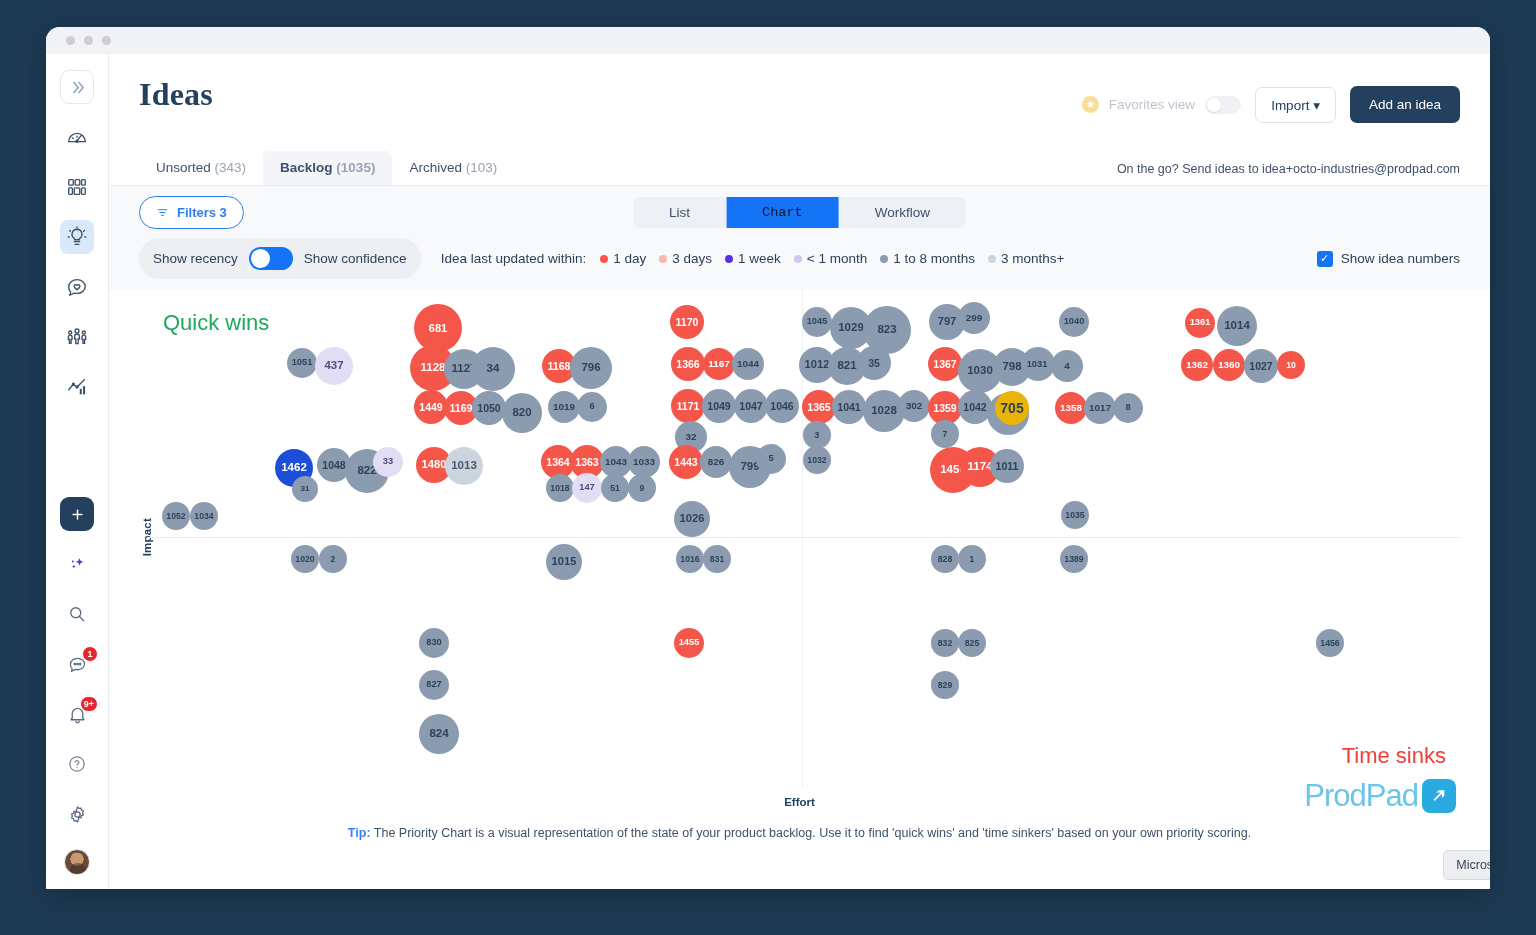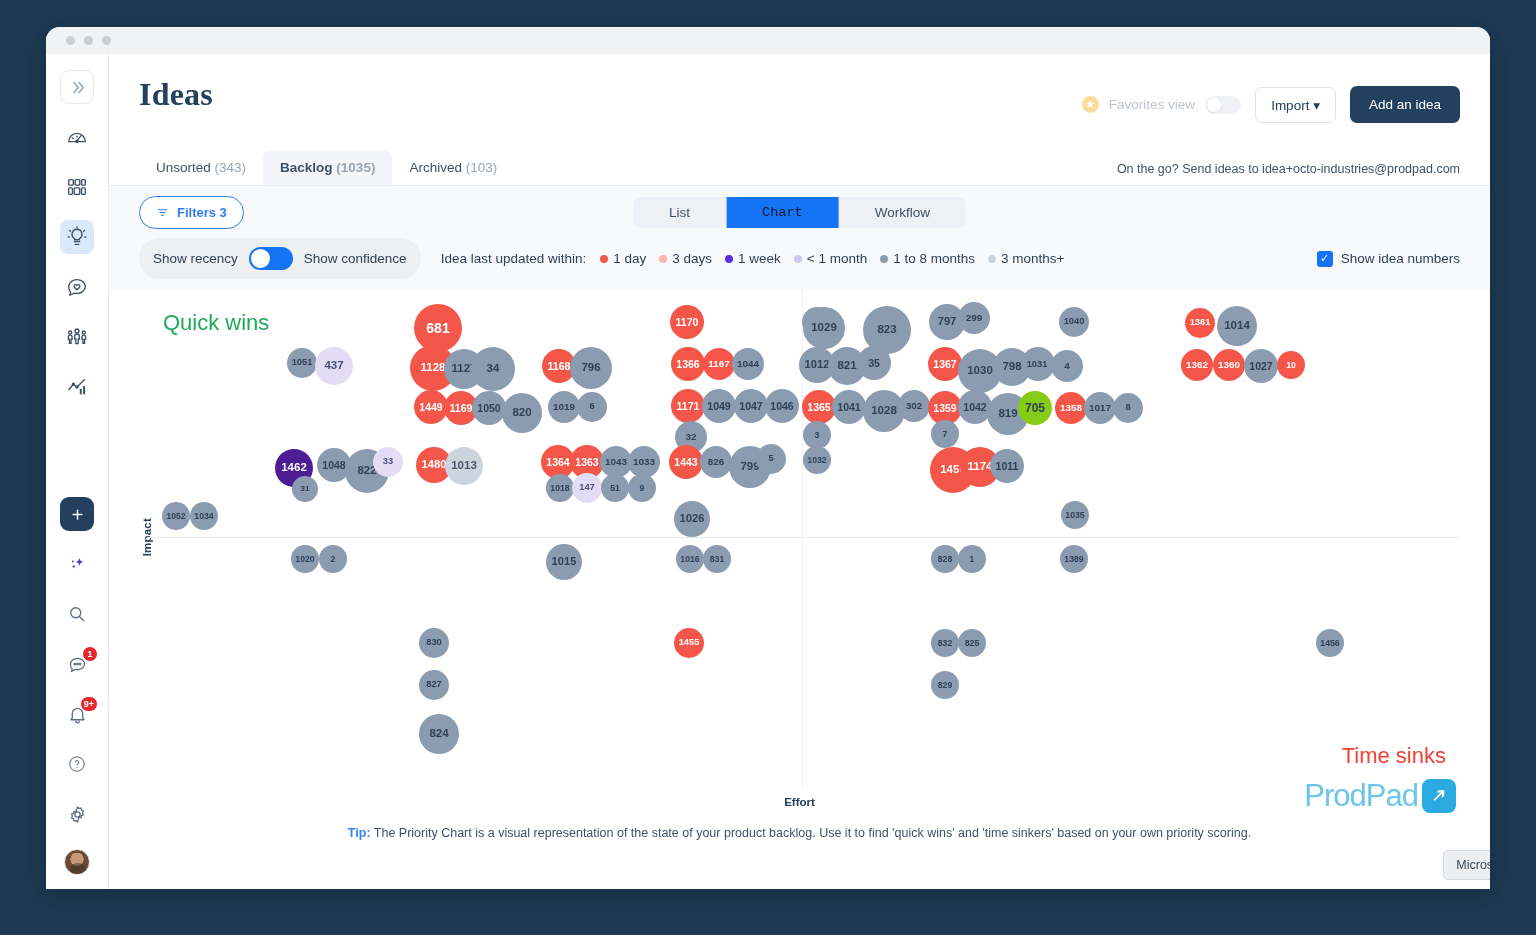--- a/index.html
+++ b/index.html
@@ -353,21 +353,21 @@
       </div>
     </div>
 
     <div id="chart-wrap">
       <div id="impact-lbl">Impact</div>
       <div class="hline" style="top:247px"></div>
       <div class="vline" style="left:663px"></div>
       <div id="quickwins">Quick wins</div>
       <div id="timesinks">Time sinks</div>
       <div id="chart-canvas">
-          <div class="bubble red" style="left: 275px; top: 14px; width: 48px; height: 48px; background: rgb(244, 86, 74); font-size: 14px;">
+          <div class="bubble red" style="left: 275px; top: 14px; width: 48px; height: 48px; background: rgb(244, 86, 74); font-size: 11px;">
             <span>681</span>
           </div>
           <div class="bubble gray" style="left: 148px; top: 58px; width: 30px; height: 30px; background: rgb(139, 155, 176); font-size: 9.3px;">
             <span>1051</span>
           </div>
           <div class="bubble lav" style="left: 176px; top: 57px; width: 38px; height: 38px; background: rgb(226, 221, 245); font-size: 11.5px;">
             <span>437</span>
           </div>
           <div class="bubble red" style="left: 271px; top: 55px; width: 46px; height: 46px; background: rgb(244, 86, 74); font-size: 11.5px;">
             <span>1128</span>
@@ -392,21 +392,21 @@
           </div>
           <div class="bubble red" style="left: 564px; top: 58px; width: 32px; height: 32px; background: rgb(244, 86, 74); font-size: 9.92px;">
             <span>1167</span>
           </div>
           <div class="bubble gray" style="left: 593px; top: 58px; width: 32px; height: 32px; background: rgb(139, 155, 176); font-size: 9.92px;">
             <span>1044</span>
           </div>
           <div class="bubble gray" style="left: 663px; top: 17px; width: 30px; height: 30px; background: rgb(139, 155, 176); font-size: 9.3px;">
             <span>1045</span>
           </div>
-          <div class="bubble gray" style="left: 664px; top: 17px; width: 42px; height: 42px; background: rgb(139, 155, 176); font-size: 11.5px;">
+          <div class="bubble gray" style="left: 691px; top: 17px; width: 42px; height: 42px; background: rgb(139, 155, 176); font-size: 11.5px;">
             <span>1029</span>
           </div>
           <div class="bubble gray" style="left: 724px; top: 16px; width: 48px; height: 48px; background: rgb(139, 155, 176); font-size: 11.5px;">
             <span>823</span>
           </div>
           <div class="bubble gray" style="left: 660px; top: 57px; width: 36px; height: 36px; background: rgb(139, 155, 176); font-size: 11.16px;">
             <span>1012</span>
           </div>
           <div class="bubble gray" style="left: 689px; top: 57px; width: 38px; height: 38px; background: rgb(139, 155, 176); font-size: 11.5px;">
             <span>821</span>
@@ -503,42 +503,42 @@
           </div>
           <div class="bubble red" style="left: 789px; top: 101px; width: 34px; height: 34px; background: rgb(244, 86, 74); font-size: 10.54px;">
             <span>1359</span>
           </div>
           <div class="bubble gray" style="left: 819px; top: 100px; width: 34px; height: 34px; background: rgb(139, 155, 176); font-size: 10.54px;">
             <span>1042</span>
           </div>
           <div class="bubble gray" style="left: 848px; top: 103px; width: 42px; height: 42px; background: rgb(139, 155, 176); font-size: 11.5px;">
             <span>819</span>
           </div>
-          <div class="bubble gray" style="left: 879px; top: 101px; width: 34px; height: 34px; background: #84cc16; font-size: 12px;">
+          <div class="bubble gray" style="left: 856px; top: 101px; width: 34px; height: 34px; background: #eab308; font-size: 14px;">
             <span>705</span>
           </div>
           <div class="bubble red" style="left: 916px; top: 102px; width: 32px; height: 32px; background: rgb(244, 86, 74); font-size: 9.92px;">
             <span>1358</span>
           </div>
           <div class="bubble gray" style="left: 945px; top: 102px; width: 32px; height: 32px; background: rgb(139, 155, 176); font-size: 9.92px;">
             <span>1017</span>
           </div>
           <div class="bubble gray" style="left: 974px; top: 103px; width: 30px; height: 30px; background: rgb(139, 155, 176); font-size: 9.3px;">
             <span>8</span>
           </div>
           <div class="bubble gray" style="left: 536px; top: 131px; width: 32px; height: 32px; background: rgb(139, 155, 176); font-size: 9.92px;">
             <span>32</span>
           </div>
           <div class="bubble gray" style="left: 664px; top: 131px; width: 28px; height: 28px; background: rgb(139, 155, 176); font-size: 8.68px;">
             <span>3</span>
           </div>
           <div class="bubble gray" style="left: 792px; top: 130px; width: 28px; height: 28px; background: rgb(139, 155, 176); font-size: 8.68px;">
             <span>7</span>
           </div>
-          <div class="bubble red" style="left: 136px; top: 159px; width: 38px; height: 38px; background: #4c1d95; font-size: 11.5px;">
+          <div class="bubble red" style="left: 136px; top: 159px; width: 38px; height: 38px; background: #1d4ed8; font-size: 11.5px;">
             <span>1462</span>
           </div>
           <div class="bubble gray" style="left: 178px; top: 158px; width: 34px; height: 34px; background: rgb(139, 155, 176); font-size: 10.54px;">
             <span>1048</span>
           </div>
           <div class="bubble gray" style="left: 206px; top: 159px; width: 44px; height: 44px; background: rgb(139, 155, 176); font-size: 11.5px;">
             <span>822</span>
           </div>
           <div class="bubble lav" style="left: 234px; top: 157px; width: 30px; height: 30px; background: rgb(226, 221, 245); font-size: 9.3px;">
             <span>33</span>

